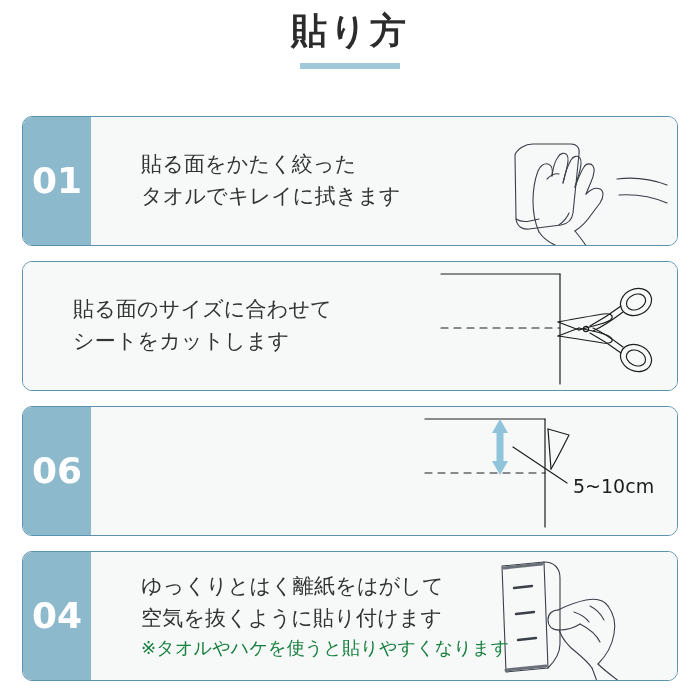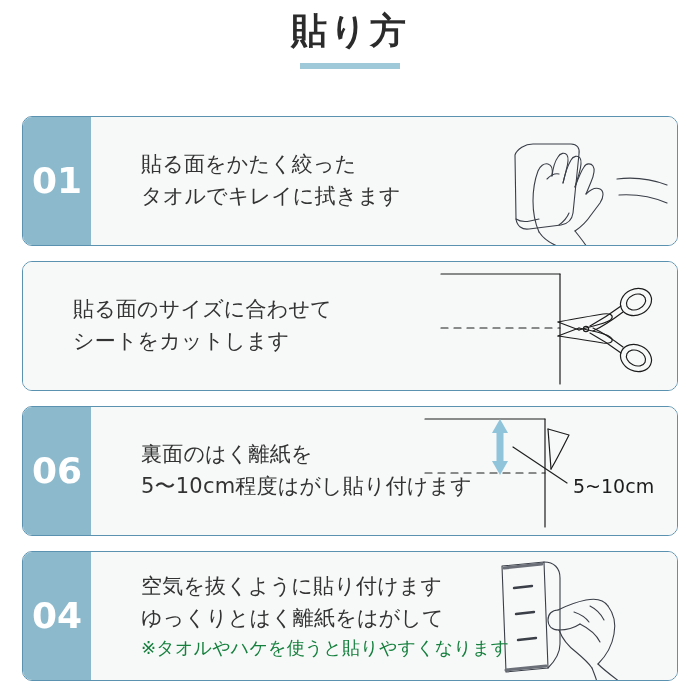--- a/index.html
+++ b/index.html
@@ -227,24 +227,20 @@
           </g>
         </svg>
       </div>
     </div>
 
     <div class="card">
       <div class="badge">
         <span class="badge-number">06</span>
       </div>
       <div class="card-body">
-        <div class="text-block">
-          <div class="text-line">裏面のはく離紙を</div>
-          <div class="text-line">5〜10cm程度はがし貼り付けます</div>
-        </div>
 
         <svg class="art art-03" viewBox="0 0 260 130">
           <g fill="none" stroke="#1d1d1d" stroke-width="1.2" stroke-linecap="round" stroke-linejoin="round">
 
             <path d="M8 12 L128 12"></path>
             <path d="M128 12 L128 120"></path>
 
             <path d="M8 66 L128 66" stroke-dasharray="7 6"></path>
 
             <path d="M131 22 L152 28 C146 40 140 52 134 62"></path>
@@ -262,22 +258,22 @@
         </svg>
       </div>
     </div>
 
     <div class="card">
       <div class="badge">
         <span class="badge-number">04</span>
       </div>
       <div class="card-body">
         <div class="text-block">
+          <div class="text-line">ゆっくりとはく離紙をはがして</div>
           <div class="text-line">空気を抜くように貼り付けます</div>
-          <div class="text-line">ゆっくりとはく離紙をはがして</div>
           <div class="text-note">※タオルやハケを使うと貼りやすくなります</div>
         </div>
 
         <svg class="art art-04" viewBox="0 0 215 130">
           <g fill="none" stroke="#3a3f48" stroke-width="1.1" stroke-linecap="round" stroke-linejoin="round">
 
             <path d="M40 14 L82 10 L86 116 L44 120 Z"></path>
             <path d="M82 10 C92 10 98 16 98 26 L98 92 C98 102 92 110 86 116"></path>
 
             <path d="M42 16 L80 12" stroke-width="3" stroke="#6a6f78"></path>

